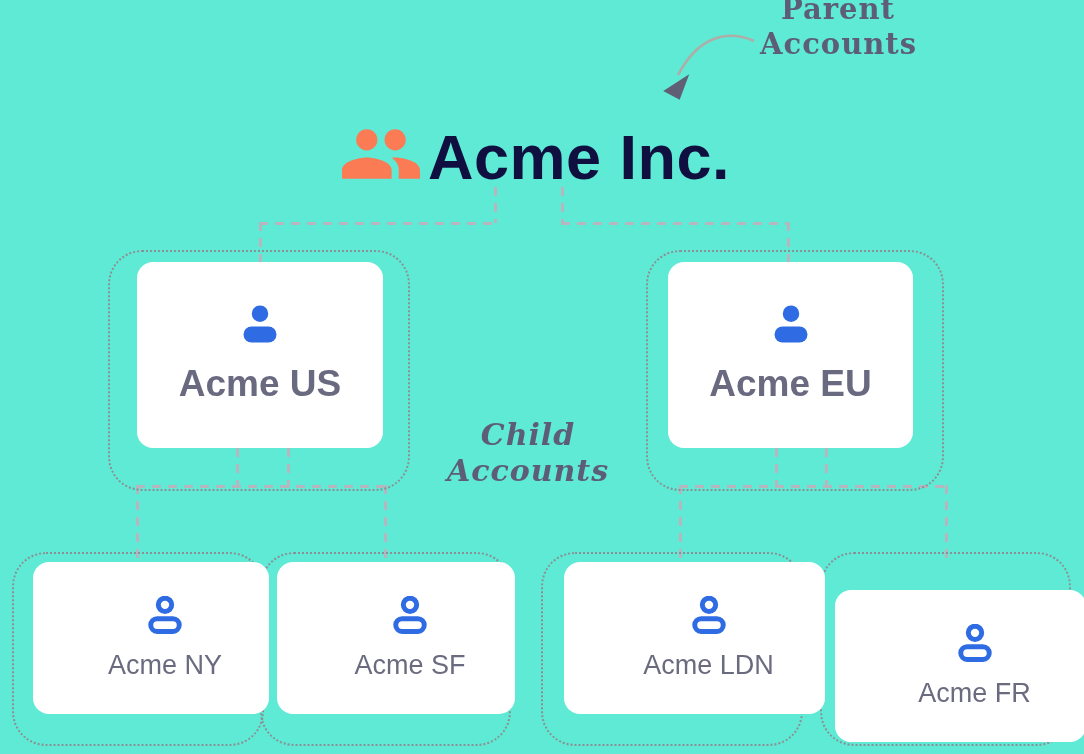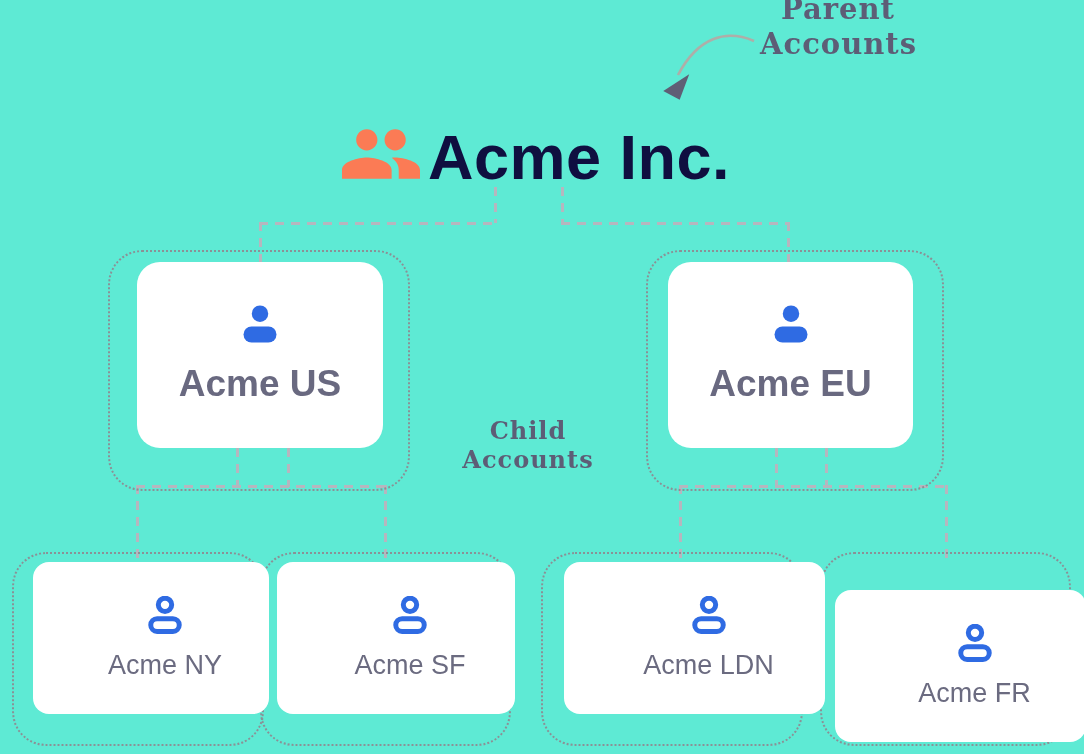--- a/index.html
+++ b/index.html
@@ -21,21 +21,21 @@
           background:repeating-linear-gradient(to bottom,#b6b6be 0 9px,transparent 9px 16px);}
   .dash-h{position:absolute;height:3px;
           background:repeating-linear-gradient(to right,#b6b6be 0 9px,transparent 9px 16px);}
 
   
   .outline{position:absolute;border:2px dotted #8d8d93;border-radius:34px;opacity:.95;}
 
   
   .card{position:absolute;background:#fff;border-radius:16px;
         display:flex;flex-direction:column;align-items:center;justify-content:center;}
-  .card-lg{gap:20px;border-radius:23px;}
+  .card-lg{gap:20px;}
   .card-sm{gap:16px;padding-left:28px;}
   .card-label{color:#696980;white-space:nowrap;}
   .card-lg .card-label{font-size:37px;font-weight:700;}
   .card-sm .card-label{font-size:27px;font-weight:400;color:#6b6b80;}
   .icon{display:block;}
 </style>
 </head>
 <body>
 
 <div class="stage">
@@ -122,18 +122,18 @@
   </div>
 
   <div class="card card-sm" style="left:835px;top:562px;width:223px;height:152px;margin-top:28px;">
     <svg class="icon" width="40" height="38" viewBox="3.2 2.6 17.6 17.6">
       <circle cx="12" cy="6.7" r="3.1" fill="none" stroke="#2f6be3" stroke-width="2.3"></circle>
       <rect x="5.4" y="13.1" width="13.2" height="5.9" rx="2.95" fill="none" stroke="#2f6be3" stroke-width="2.3"></rect>
     </svg>
     <div class="card-label">Acme FR</div>
   </div>
 
-  <div class="annotation" style="left:428px;top:417px;width:200px;font-size:24px;">
+  <div class="annotation" style="left:428px;top:417px;width:200px;font-size:30px;font-style:italic;">
     <div>Child</div>
     <div>Accounts</div>
   </div>
 
 </div>
 
 </body></html>

